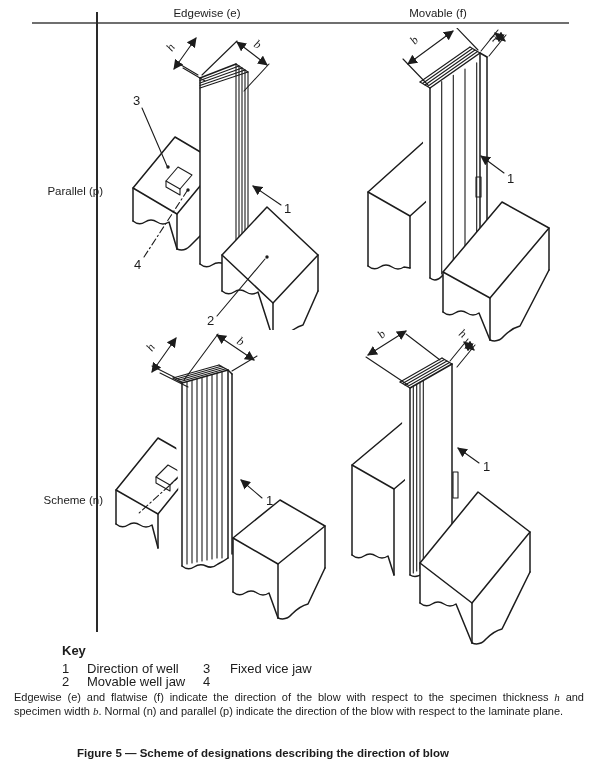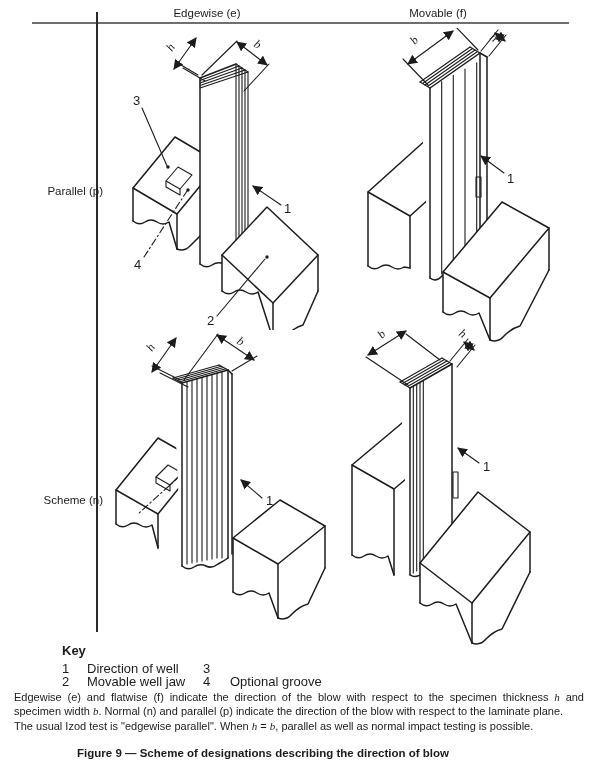--- a/index.html
+++ b/index.html
@@ -254,26 +254,25 @@
       <text class="dim" x="118" y="10" transform="rotate(35 118 10)">h</text>
     </g>
   </svg>
 
   <div id="keyblock">
     <div class="ktitle">Key</div>
     <div class="krow">
       <span>1</span>
       <span>Direction of well</span>
       <span>3</span>
+      <span>Fixed vice jaw</span>
     </div>
     <div class="krow">
       <span>2</span>
       <span>Movable well jaw</span>
       <span>4</span>
-      <span>Optional groove</span>
     </div>
   </div>
 
   <div id="note1" class="note justify">Edgewise (e) and flatwise (f) indicate the direction of the blow with respect to the specimen thickness <i>h</i> and specimen width <i>b</i>. Normal (n) and parallel (p) indicate the direction of the blow with respect to the laminate plane.</div>
-  <div id="note2" class="note">The usual Izod test is "edgewise parallel". When <i>h</i> = <i>b</i>, parallel as well as normal impact testing is possible.</div>
-
-  <div id="caption">Figure 9 — Scheme of designations describing the direction of blow</div>
+
+  <div id="caption">Figure 5 — Scheme of designations describing the direction of blow</div>
 </div>
 
 </body></html>

